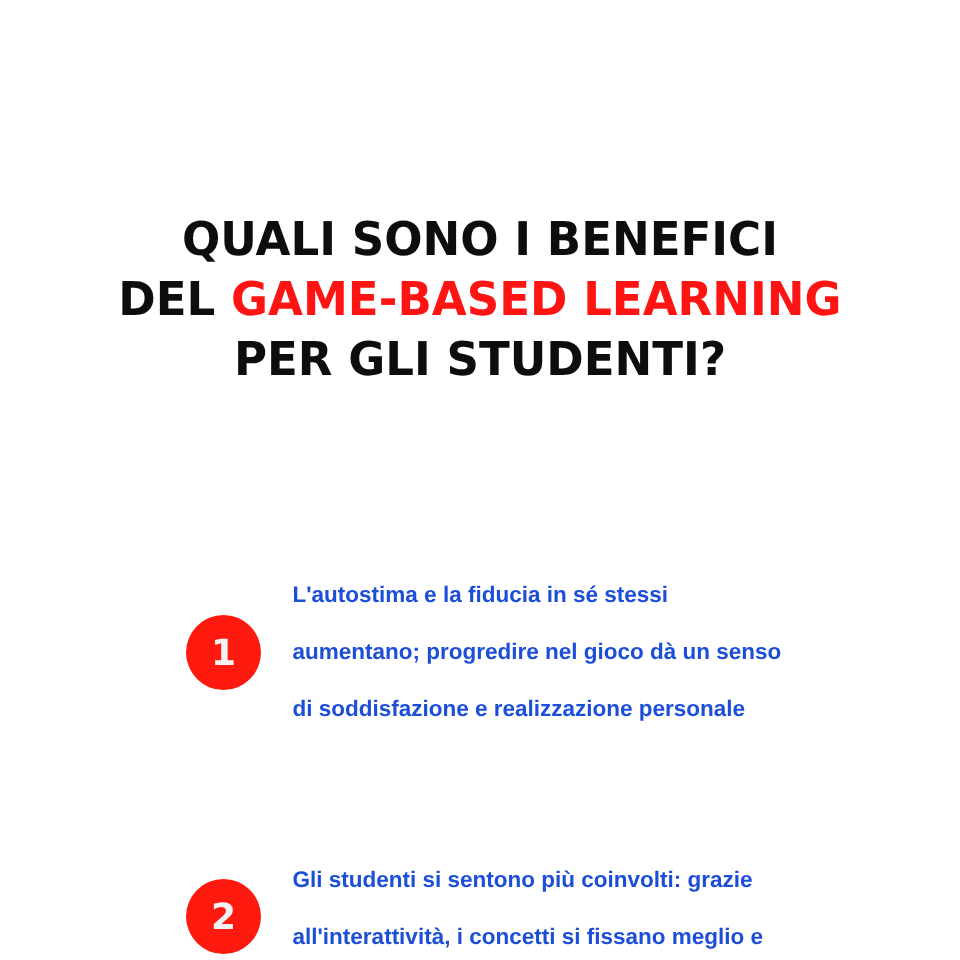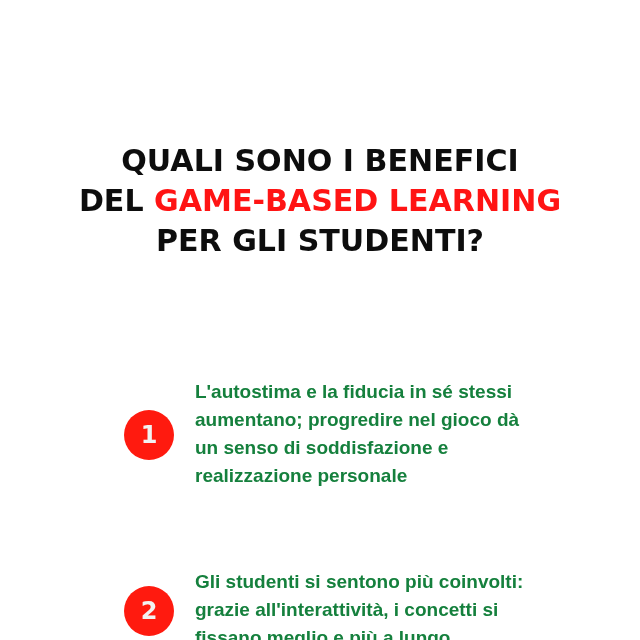--- a/index.html
+++ b/index.html
@@ -31,23 +31,23 @@
     background: #ff1a0f;
     color: #f2f2f2;
     font-family: "DejaVu Sans", sans-serif;
     font-weight: bold; font-size: 24px;
     display: flex; align-items: center; justify-content: center;
   }
   .item-text {
     position: absolute; left: 195px; width: 330px;
     font-family: "Liberation Sans", sans-serif;
     font-weight: bold;
-    font-size: 19px;
-    line-height: 28px;
-    color: #15803d;
+    font-size: 15px;
+    line-height: 38px;
+    color: #1d4ed8;
   }
 </style>
 </head>
 <body>
 
 <div class="title">
   <span class="line">QUALI SONO I BENEFICI</span>
   <span class="line"><span>DEL </span><span class="accent">GAME-BASED LEARNING</span></span>
   <span class="line">PER GLI STUDENTI?</span>
 </div>

